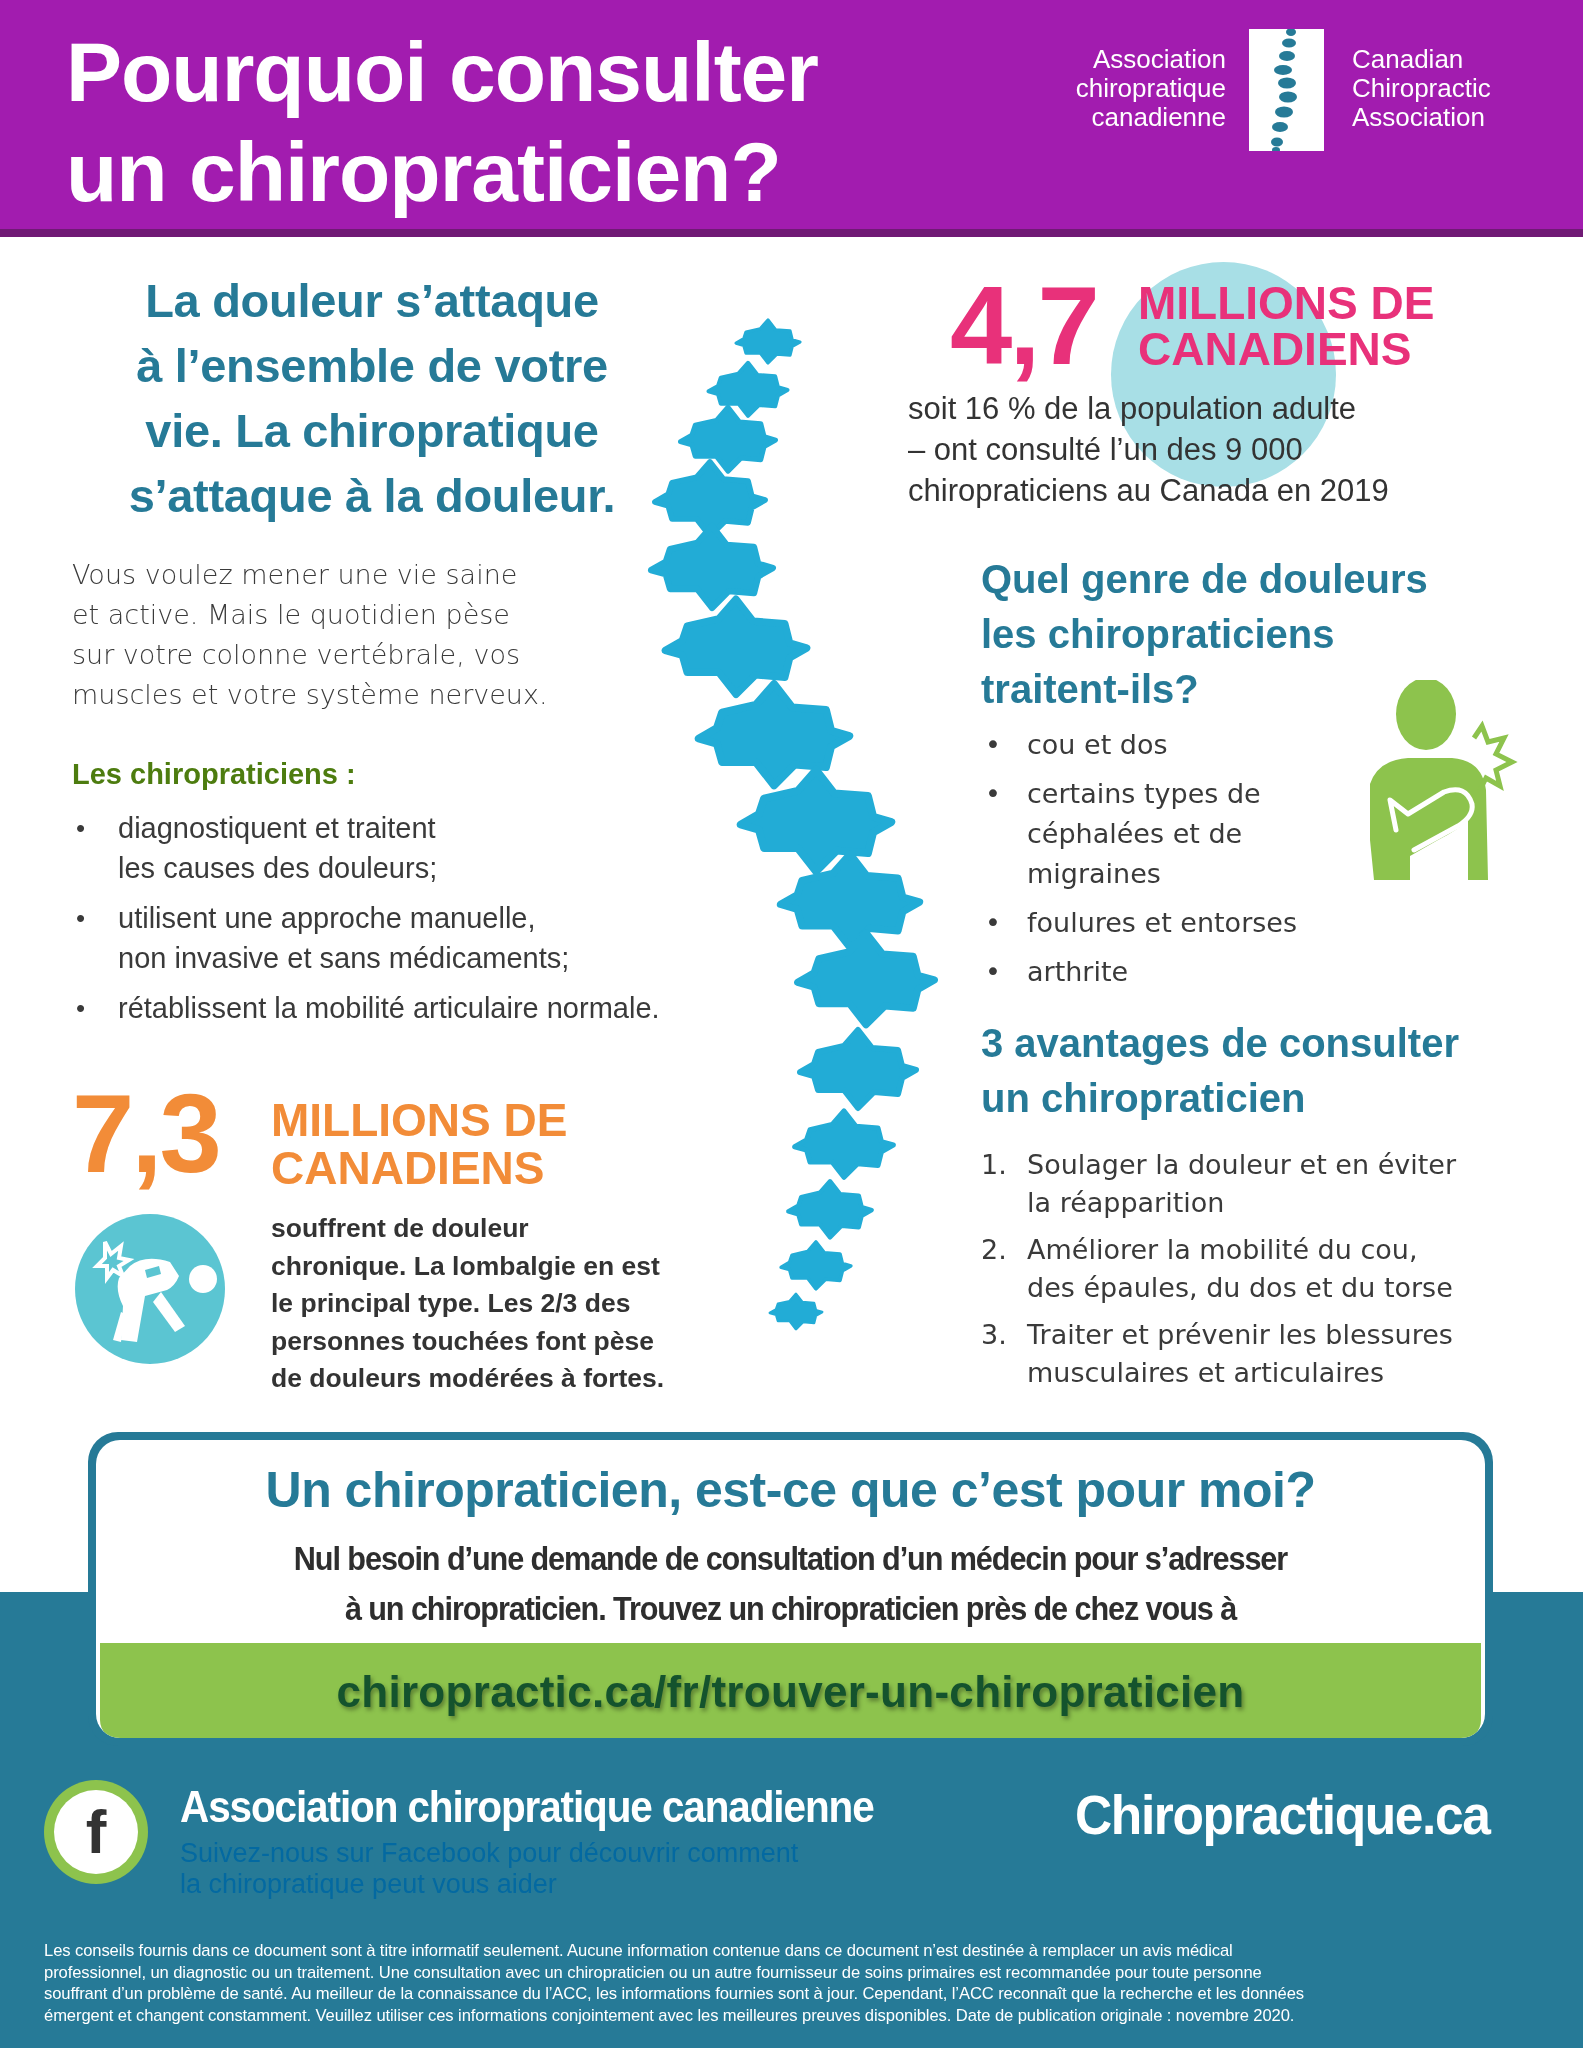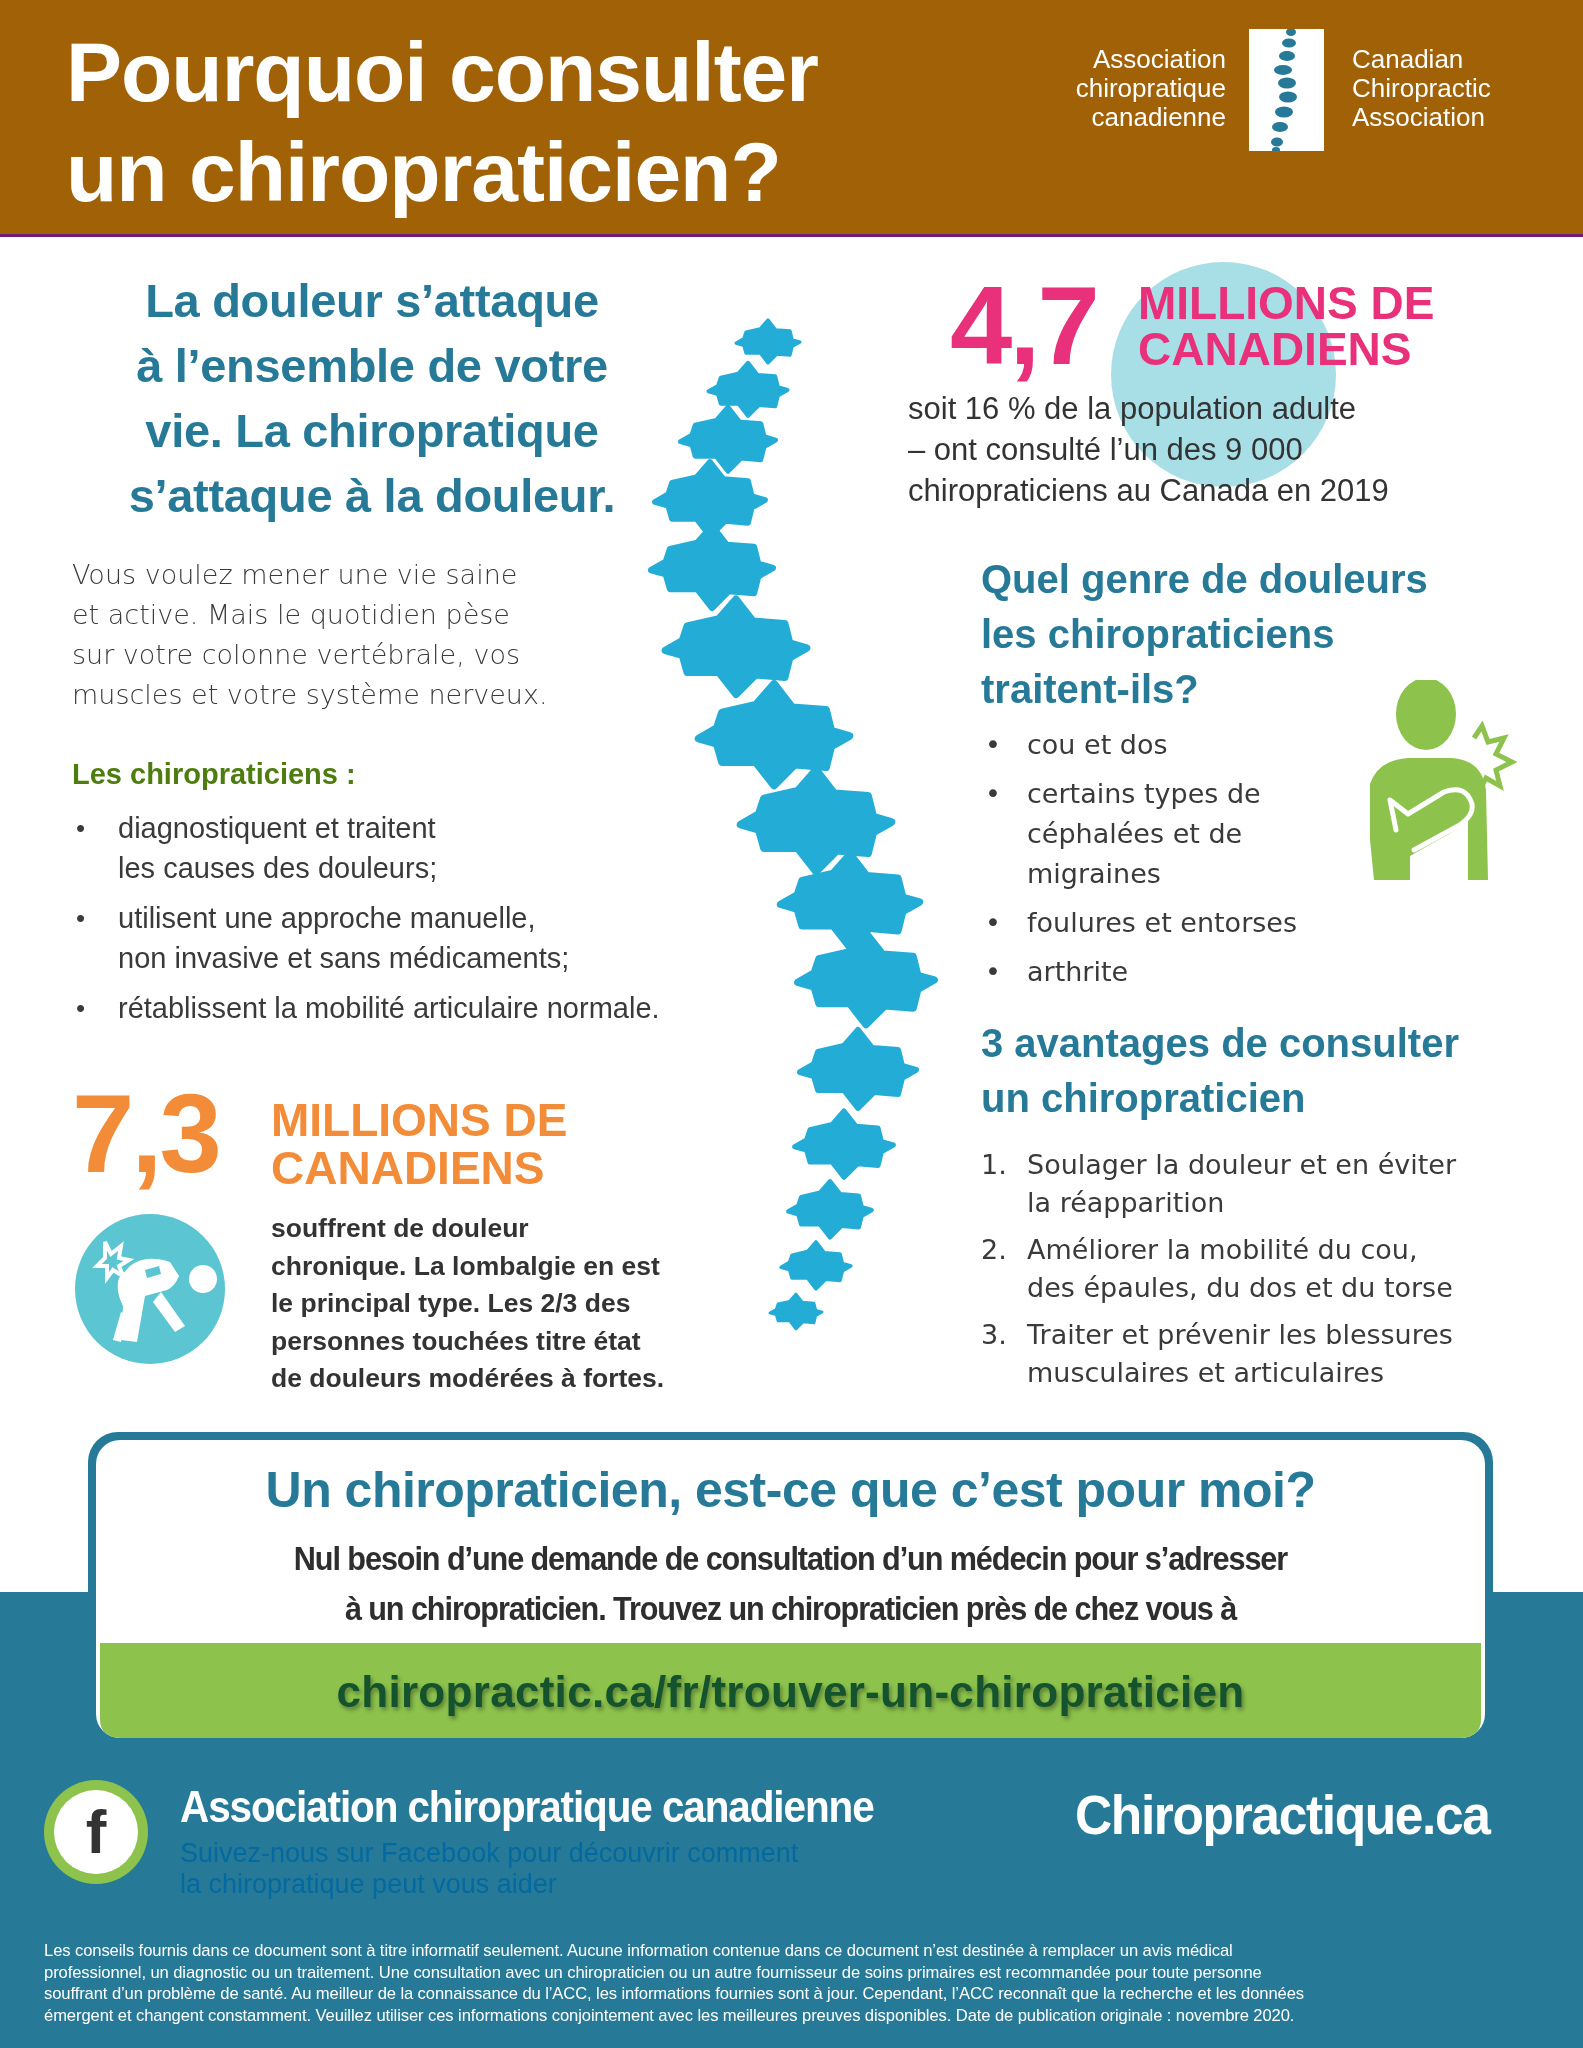--- a/index.html
+++ b/index.html
@@ -2,21 +2,21 @@
 <html><head>
 <meta charset="utf-8">
 <style>
   * { box-sizing: border-box; margin: 0; padding: 0; }
   html, body { width: 1583px; height: 2048px; background: #ffffff; overflow: hidden; }
   body { position: relative; font-family: "DejaVu Sans", "Liberation Sans", sans-serif; color: #333333; }
 
   
   .header {
     position: absolute; left: 0; top: 0; width: 1583px; height: 237px;
-    background: #a16207; border-bottom: 3px solid #701a75;
+    background: #a21caf; border-bottom: 8px solid #701a75;
   }
   .header-title {
     position: absolute; left: 66px; top: 22px;
     font-family: "Liberation Sans", sans-serif; font-weight: 700;
     font-size: 84px; line-height: 100px; color: #ffffff; letter-spacing: -1px;
   }
   .logo-fr {
     position: absolute; right: 357px; top: 45px; text-align: right;
     font-family: "Liberation Sans", sans-serif; font-size: 26px; line-height: 29px; color: #ffffff;
   }
@@ -269,21 +269,21 @@
       <path d="M46 98 L50 100 L46 128 L38 126 Z"></path>
       <path d="M70 56 L84 52 L86 60 L72 64 Z" fill="#5bc5d2"></path>
     </g>
     <path d="M30 28 L36 40 L46 32 L44 44 L54 46 L44 52 L48 62 L38 56 L32 64 L32 52 L22 52 L30 44 Z" fill="none" stroke="#ffffff" stroke-width="4" stroke-linejoin="miter"></path>
   </svg>
 </div>
 <p class="stat-73-text">
   <span>souffrent de douleur</span><br>
   <span>chronique. La lombalgie en est</span><br>
   <span>le principal type. Les 2/3 des</span><br>
-  <span>personnes touchées titre état</span><br>
+  <span>personnes touchées font pèse</span><br>
   <span>de douleurs modérées à fortes.</span>
 </p>
 
 <div class="spine">
   <svg viewBox="0 0 310 1050">
     <defs>
       <path id="vert" d="M-40 -18 L-14 -24 L0 -40 L14 -22 L40 -20 L44 -4 L58 0 L44 8 L40 24 L16 22 L0 38 L-14 20 L-40 20 L-44 6 L-58 2 L-44 -6 Z"></path>
     </defs>
     <g fill="#22acd6" stroke="#22acd6" stroke-width="6" stroke-linejoin="round">
       <use href="#vert" transform="translate(128 42) scale(0.55)"></use>

